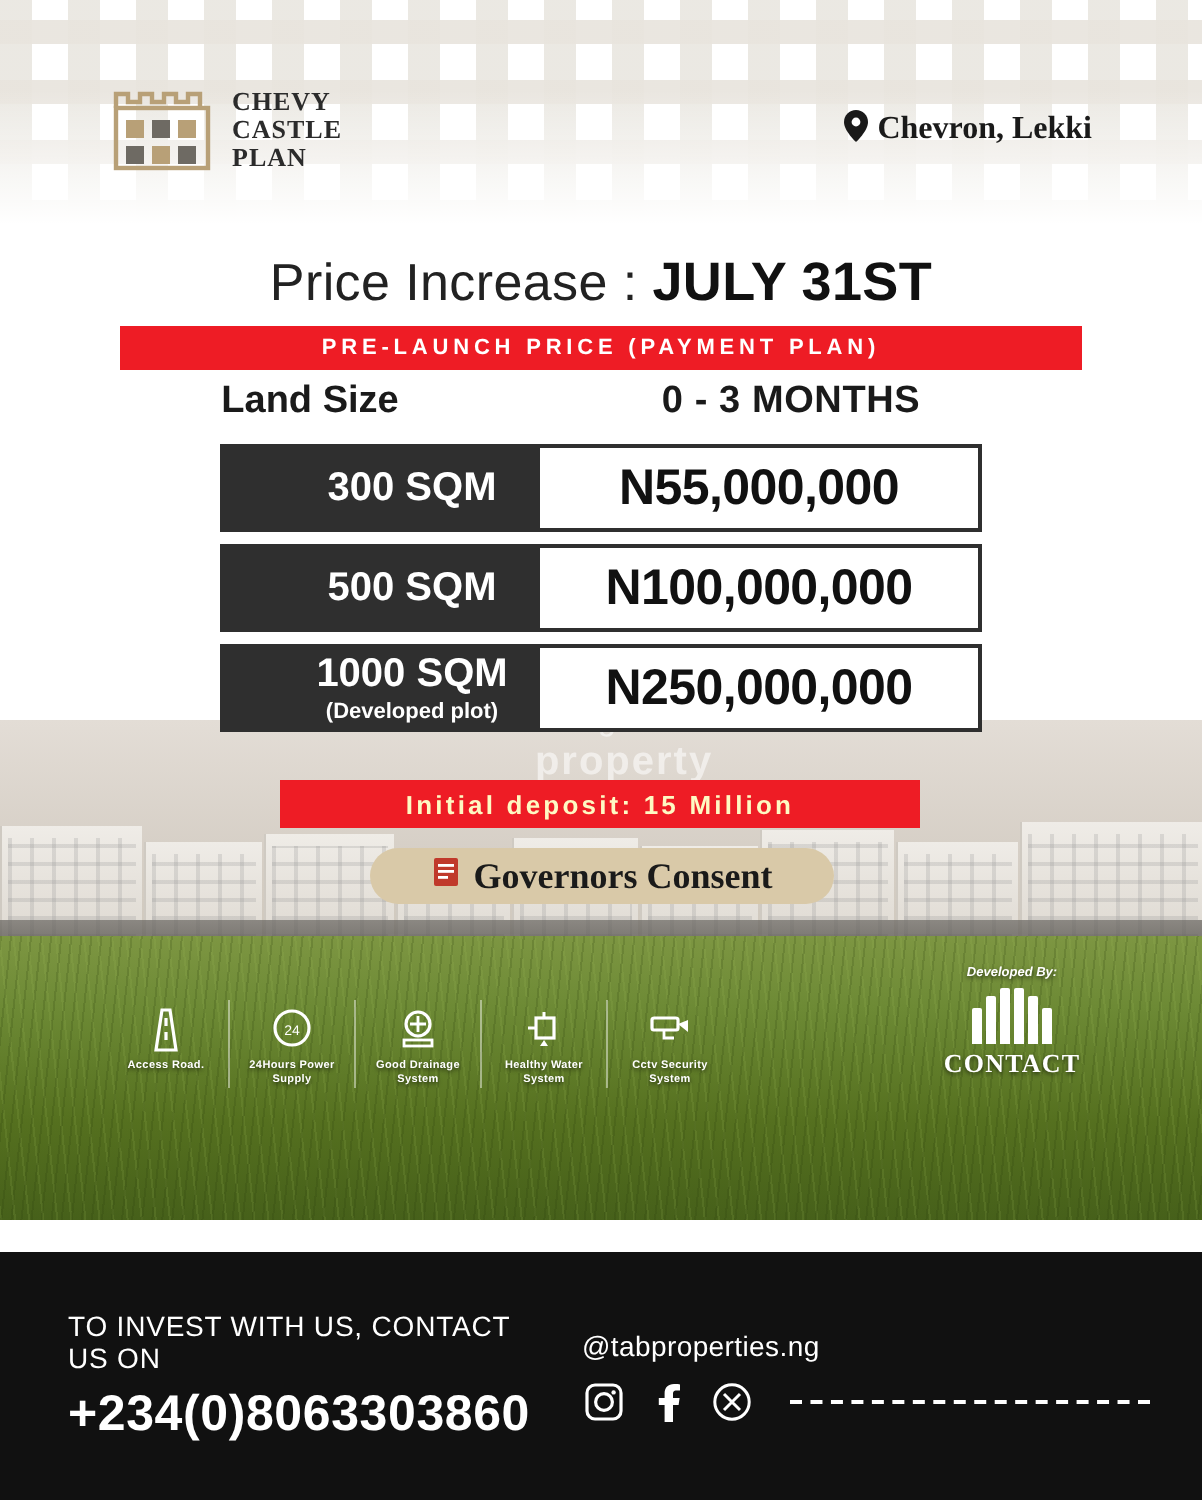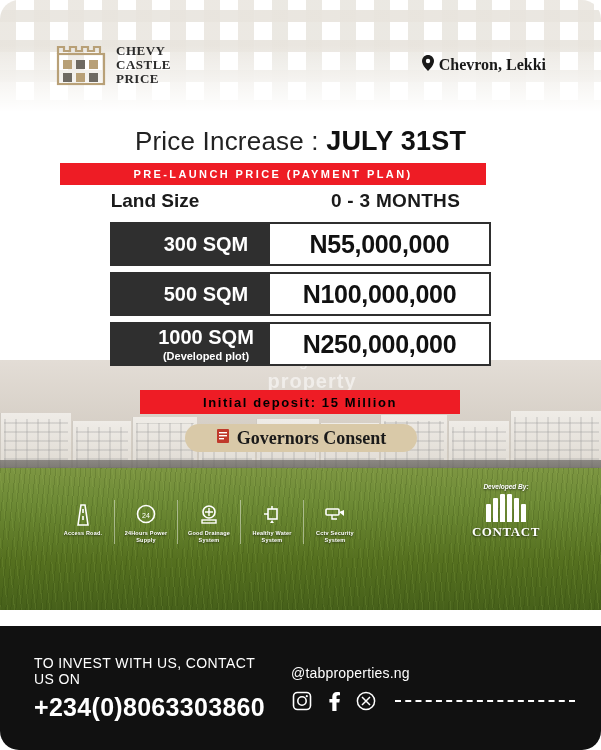--- a/index.html
+++ b/index.html
@@ -12,21 +12,20 @@
     width: 601px;
     height: 750px;
     overflow: hidden;
   }
   .flyer {
     position: relative;
     width: 601px;
     height: 750px;
     background: #ffffff;
     overflow: hidden;
-    border-radius: 19px;
   }
 
   
   .top-area {
     position: absolute;
     left: 0; top: 0;
     width: 601px;
     height: 370px;
     background: #ffffff;
   }
@@ -108,21 +107,21 @@
   .price-heading b {
     font-weight: bold;
     font-size: 27px;
     color: #111111;
   }
 
   
   .prelaunch-bar {
     position: absolute;
     left: 60px; top: 163px;
-    width: 426px;
+    width: 481px;
     height: 22px;
     background: #ee1c25;
     display: flex;
     align-items: center;
     justify-content: center;
     z-index: 5;
   }
   .prelaunch-bar span {
     color: #ffffff;
     font-size: 11px;
@@ -206,21 +205,21 @@
     left: 140px; top: 390px;
     width: 320px;
     height: 24px;
     background: #ee1c25;
     display: flex;
     align-items: center;
     justify-content: center;
     z-index: 6;
   }
   .deposit-bar span {
-    color: #000000;
+    color: #fef9c3;
     font-size: 13px;
     font-weight: bold;
     letter-spacing: 1.6px;
   }
 
   
   .consent-pill {
     position: absolute;
     left: 185px; top: 424px;
     width: 232px;
@@ -471,21 +470,21 @@
           <rect x="34" y="20" width="9" height="9" fill="#b8a077"></rect>
           <rect x="8" y="33" width="9" height="9" fill="#6e6a63"></rect>
           <rect x="21" y="33" width="9" height="9" fill="#b8a077"></rect>
           <rect x="34" y="33" width="9" height="9" fill="#6e6a63"></rect>
           <path d="M3 14 L3 7 L9 7 L9 11 L15 11 L15 7 L21 7 L21 11 L27 11 L27 7 L33 7 L33 11 L39 11 L39 7 L45 7 L45 14" fill="none" stroke="#b8a077" stroke-width="2.2"></path>
         </svg>
       </div>
       <div class="brand-name">
         <span>CHEVY</span>
         <span>CASTLE</span>
-        <span>PRICE</span>
+        <span>PLAN</span>
       </div>
     </div>
     <div class="location">
       <span>
         <svg width="12" height="16" viewBox="0 0 12 16">
           <path d="M6 0 C2.7 0 0 2.7 0 6 c0 4.5 6 10 6 10 s6 -5.5 6 -10 c0 -3.3 -2.7 -6 -6 -6 z" fill="#1a1a1a"></path>
           <circle cx="6" cy="6" r="2.2" fill="#ffffff"></circle>
         </svg>
       </span>
       <span>Chevron, Lekki</span>

